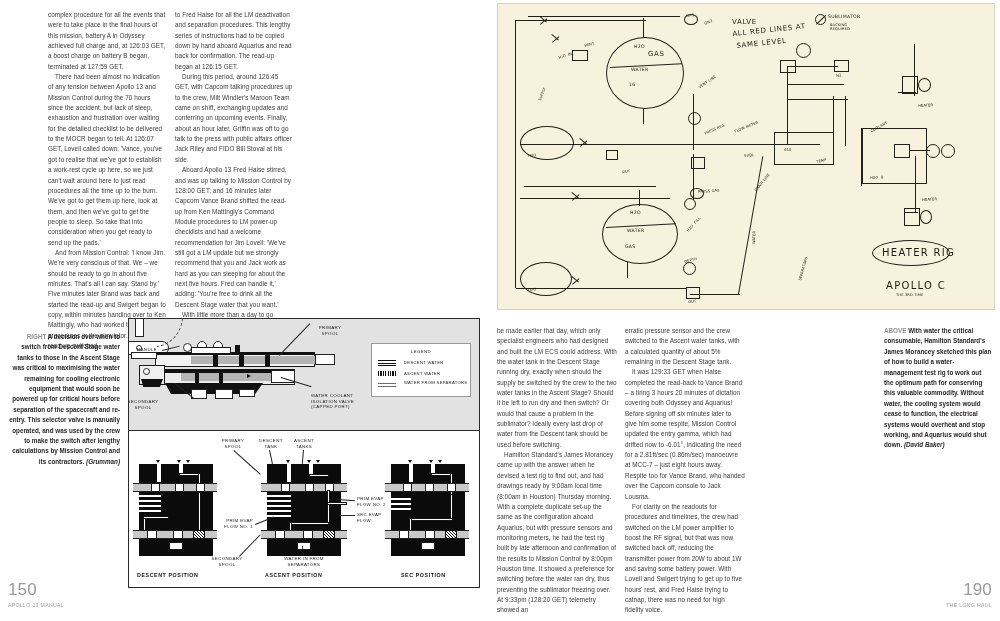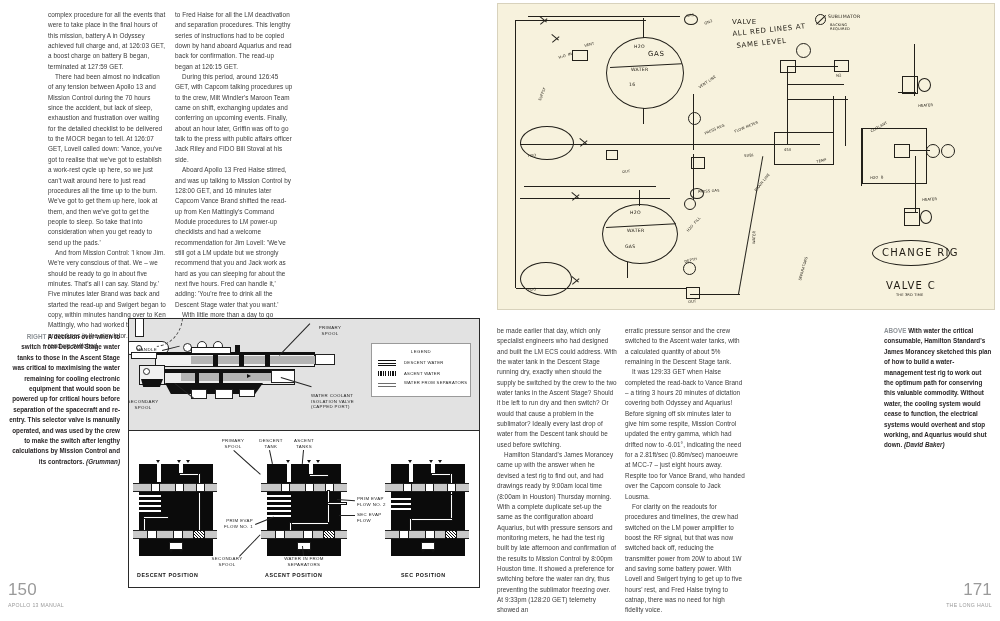--- a/index.html
+++ b/index.html
@@ -491,23 +491,23 @@
 
       <div class="hw med" style="left:234px; top:14px;">VALVE</div>
       <div class="hw med rot" style="left:234px; top:26px; transform: rotate(-6deg);">ALL RED LINES AT</div>
       <div class="hw med rot" style="left:238px; top:38px; transform: rotate(-6deg);">SAME LEVEL</div>
       <div class="hw sm" style="left:330px; top:10px;">SUBLIMATOR</div>
       <div class="hw xs" style="left:332px; top:19px;">BACKING
 REQUIRED</div>
       <div class="hw sm" style="left:314px; top:250px; opacity:0;">GAS</div>
 
       <div class="ellipse-ink" style="left:374px; top:236px; width:78px; height:26px;"></div>
-      <div class="hw big" style="left:384px; top:243px;">CHANGE RIG</div>
-
-      <div class="hw big" style="left:388px; top:276px;">VALVE C</div>
+      <div class="hw big" style="left:384px; top:243px;">HEATER RIG</div>
+
+      <div class="hw big" style="left:388px; top:276px;">APOLLO C</div>
       <div class="hw xs" style="left:398px; top:289px;">THE 3RD TIME</div>
 
       <div class="hw xs rot" style="left:60px; top:52px; transform: rotate(-18deg);">H₂O  IN</div>
       <div class="hw xs rot" style="left:40px; top:96px; transform: rotate(-70deg);">SUPPLY</div>
       <div class="hw xs rot" style="left:200px; top:82px; transform: rotate(-34deg);">VENT LINE</div>
       <div class="hw xs rot" style="left:206px; top:128px; transform: rotate(-24deg);">PRESS REG</div>
       <div class="hw xs rot" style="left:236px; top:126px; transform: rotate(-22deg);">FLOW METER</div>
       <div class="hw xs rot" style="left:246px; top:150px; transform: rotate(-5deg);">SUBL</div>
       <div class="hw xs rot" style="left:286px; top:144px; transform: rotate(-2deg);">450</div>
       <div class="hw xs rot" style="left:318px; top:156px; transform: rotate(-12deg);">TEMP</div>
@@ -540,16 +540,16 @@
   <div class="body-col" style="left:625px; top:326px; width:120px;">
     <p>erratic pressure sensor and the crew switched to the Ascent water tanks, with a calculated quantity of about 5% remaining in the Descent Stage tank.</p>
     <p class="indent">It was 129:33 GET when Haise completed the read-back to Vance Brand – a tiring 3 hours 20 minutes of dictation covering both Odyssey and Aquarius! Before signing off six minutes later to give him some respite, Mission Control updated the entry gamma, which had drifted now to -6.01°, indicating the need for a 2.81ft/sec (0.86m/sec) manoeuvre at MCC-7 – just eight hours away. Respite too for Vance Brand, who handed over the Capcom console to Jack Lousma.</p>
     <p class="indent">For clarity on the readouts for procedures and timelines, the crew had switched on the LM power amplifier to boost the RF signal, but that was now switched back off, reducing the transmitter power from 20W to about 1W and saving some battery power. With Lovell and Swigert trying to get up to five hours' rest, and Fred Haise trying to catnap, there was no need for high fidelity voice.</p>
   </div>
 
   <div class="caption" style="left:884px; top:326px; width:108px;">
     <span class="lead">ABOVE</span><span> With water the critical consumable, Hamilton Standard's James Morancey sketched this plan of how to build a water-management test rig to work out the optimum path for conserving this valuable commodity. Without water, the cooling system would cease to function, the electrical systems would overheat and stop working, and Aquarius would shut down.</span><span class="italic"> (David Baker)</span>
   </div>
 
-  <div class="folio-num" style="left:940px; top:580px; text-align:right; width:52px;">171</div>
+  <div class="folio-num" style="left:940px; top:580px; text-align:right; width:52px;">190</div>
   <div class="folio-label" style="left:900px; top:602px; text-align:right; width:92px;">THE LONG HAUL</div>
 
 </div>
 
 </body></html>

